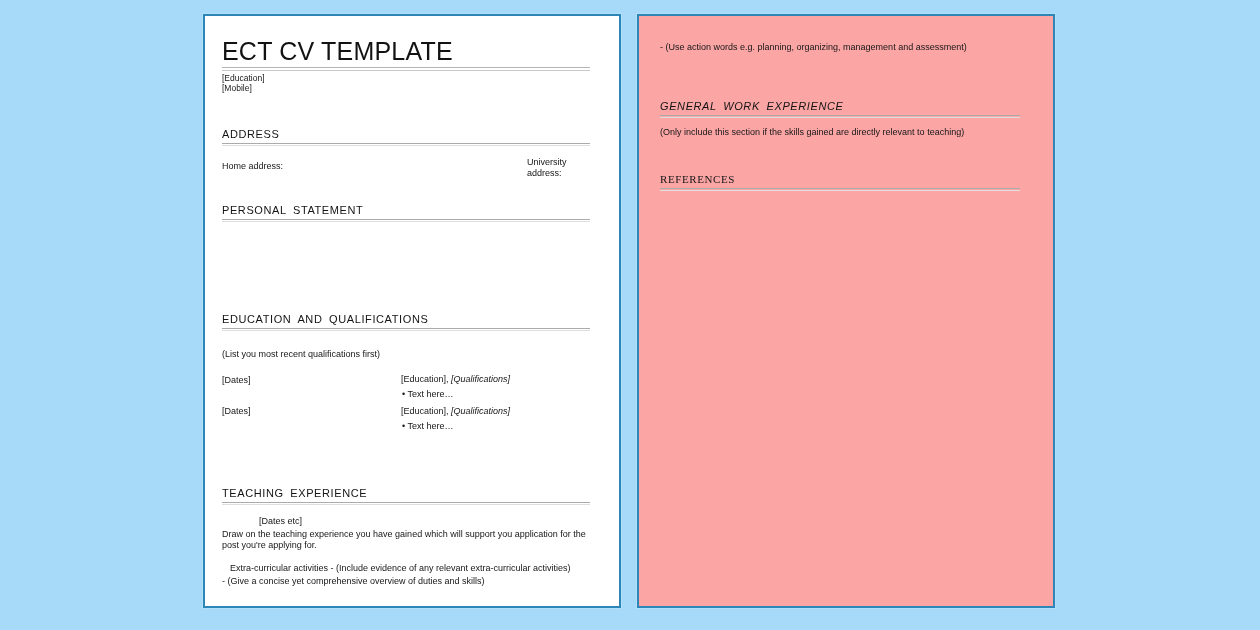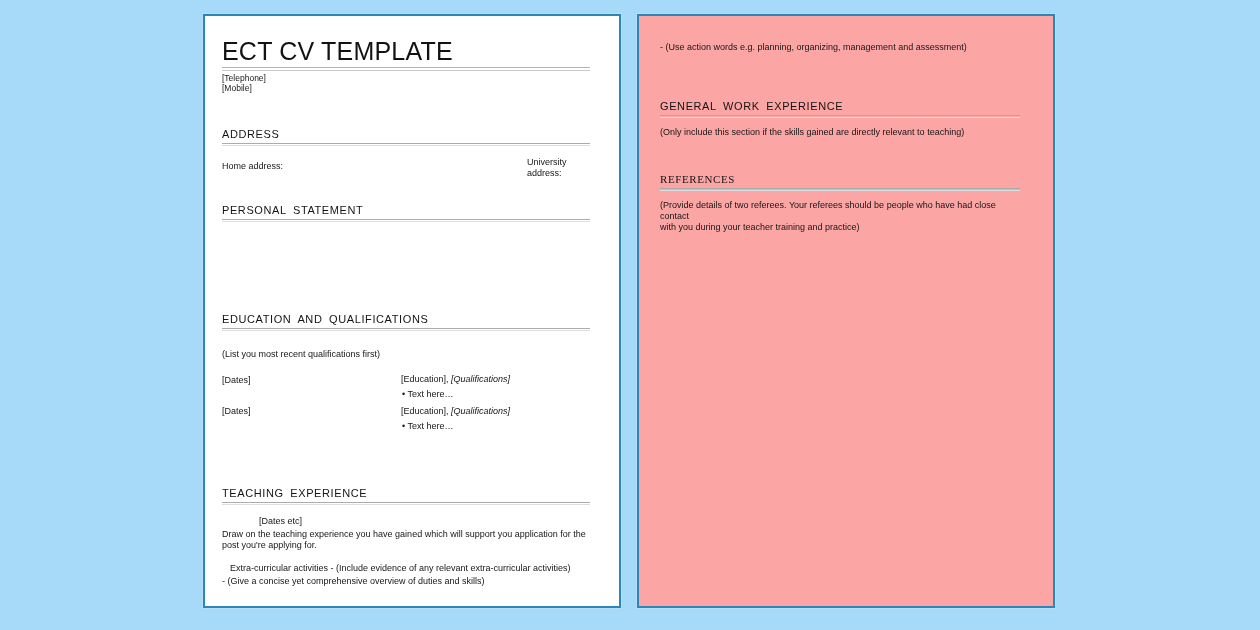--- a/index.html
+++ b/index.html
@@ -67,21 +67,21 @@
 <body style="background: rgb(167, 218, 248);">
 
 <div class="stage">
 
   <div class="page page-left" style="background: rgb(255, 255, 255); border-color: rgb(45, 134, 183);">
 
     <div class="abs doc-title" style="left:17px; top:22px;">ECT CV TEMPLATE</div>
     <div class="abs rule-double" style="left:17px; right:29px; top:51px;"></div>
 
     <div class="abs t t-sm" style="left:17px; top:58px;">
-      <div>[Telephone]</div>
+      <div>[Education]</div>
       <div>[Mobile]</div>
     </div>
 
     <div class="abs heading" style="left:17px; top:112px;">ADDRESS</div>
     <div class="abs rule" style="left:17px; right:29px; top:127px;"></div>
 
     <div class="abs t nowrap" style="left:17px; top:145px;">Home address:</div>
     <div class="abs t pre" style="left:322px; top:141px; width:70px;">University
 address:</div>
 
@@ -106,23 +106,21 @@
     <div class="abs t pre" style="left:17px; top:513px; width:372px;">Draw on the teaching experience you have gained which will support you application for the
 post you're applying for.</div>
     <div class="abs t nowrap" style="left:17px; top:547px;margin-left:8px;">Extra-curricular activities - (Include evidence of any relevant extra-curricular activities)</div>
     <div class="abs t nowrap" style="left:17px; top:560px;">- (Give a concise yet comprehensive overview of duties and skills)</div>
   </div>
 
   <div class="page page-right" style="background: #fca5a5; border-color: rgb(45, 134, 183);">
 
     <div class="abs t nowrap" style="left:21px; top:26px;">- (Use action words e.g. planning, organizing, management and assessment)</div>
 
-    <div class="abs heading" style="left:21px; top:84px;">GENERAL WORK EXPERIENCE</div>
+    <div class="abs heading" style="left:21px; top:84px;font-style:italic;">GENERAL WORK EXPERIENCE</div>
     <div class="abs rule" style="left:21px; right:33px; top:99px;"></div>
     <div class="abs t nowrap" style="left:21px; top:111px;">(Only include this section if the skills gained are directly relevant to teaching)</div>
 
     <div class="abs heading" style="left:21px; top:157px;font-family:Liberation Serif, serif;">REFERENCES</div>
     <div class="abs rule" style="left:21px; right:33px; top:172px;"></div>
-    <div class="abs t pre" style="left:21px; top:184px; width:360px;">(Provide details of two referees. Your referees should be people who have had close contact
-with you during your teacher training and practice)</div>
   </div>
 
 </div>
 
 </body></html>

